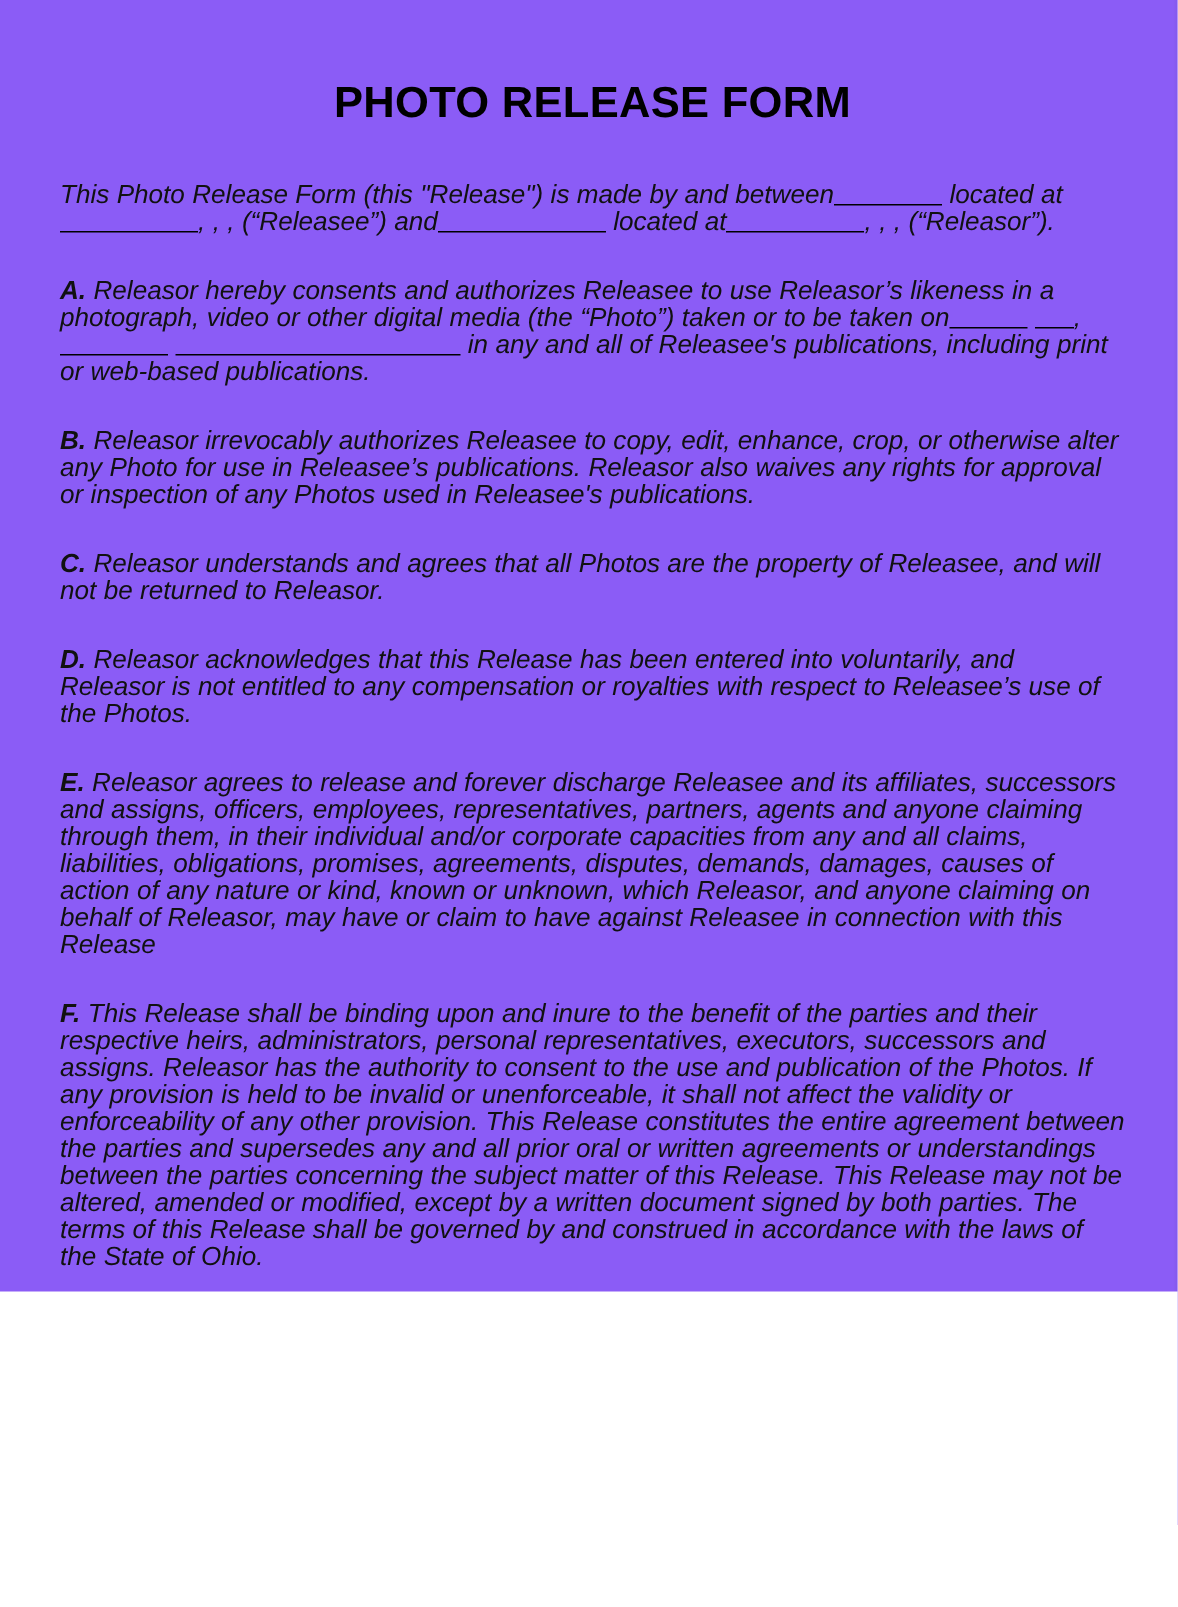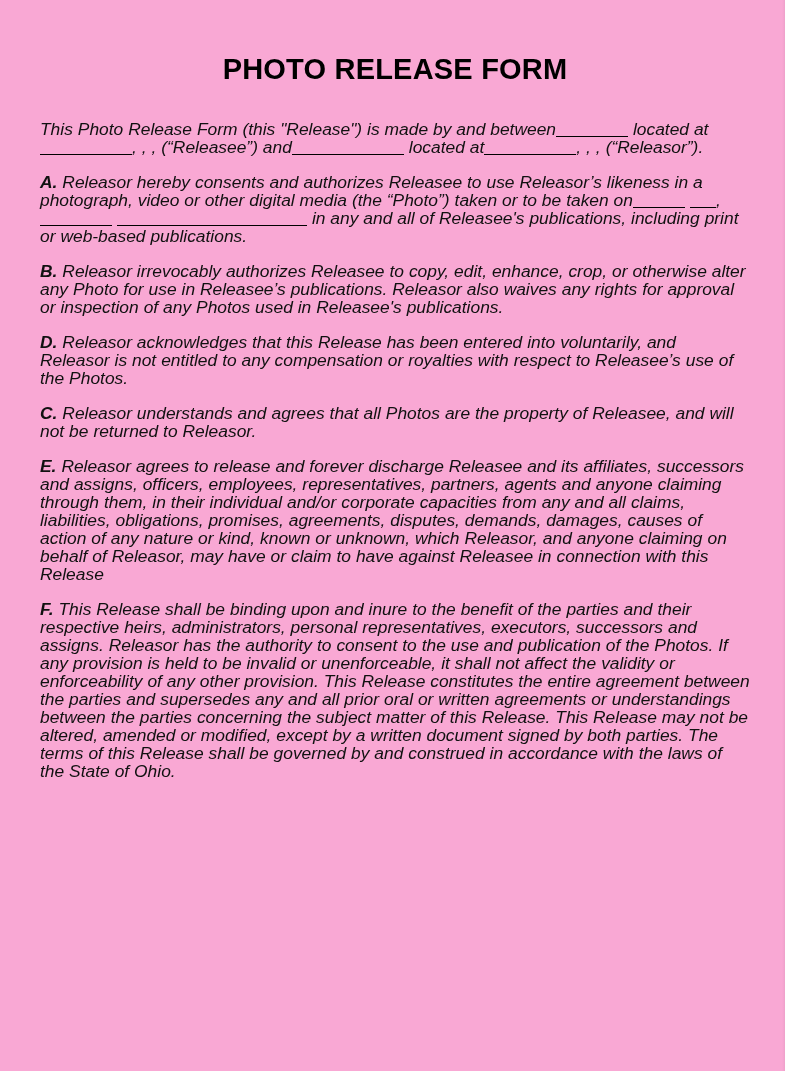--- a/index.html
+++ b/index.html
@@ -12,22 +12,22 @@
     width: 785px;
     height: 1071px;
     overflow: hidden;
     font-family: "Liberation Sans", sans-serif;
     color: #000000;
   }
 
   #page {
     position: relative;
     width: 785px;
-    height: 1071px;
-    background: #f9a8d4;
+    height: 861px;
+    background: #8b5cf6;
     box-sizing: border-box;
     overflow: hidden;
   }
 
   
   #page::after {
     content: "";
     position: absolute;
     top: 0;
     right: 0;
@@ -63,21 +63,21 @@
     text-align: left;
     word-spacing: 0.1px;
     font-style: italic;
   }
 
   .para.intro {
     margin-top: 34px;
   }
 
   .para.lettered {
-    margin-top: 17px;
+    margin-top: 28px;
   }
 
   .marker {
     font-weight: bold;
   }
 
   
   .blank {
     display: inline-block;
     border-bottom: 1.6px solid #000;
@@ -104,25 +104,25 @@
       <span>located at</span><span class="blank b-lg"></span><span>, , , (“Releasee”) and</span><span class="blank b-xl"></span>
       <span>located at</span><span class="blank b-lg"></span><span>, , , (“Releasor”).</span></p>
 
     <p class="para lettered"><span class="marker">A.</span>
       <span>Releasor hereby consents and authorizes Releasee to use Releasor’s likeness in a photograph, video or other digital media (the “Photo”) taken or to be taken on</span><span class="blank b-sm"></span> <span class="blank b-xs"></span><span>,</span><span class="blank b-md"></span> <span class="blank b-xxl"></span>
       <span>in any and all of Releasee's publications, including print or web-based publications.</span></p>
 
     <p class="para lettered"><span class="marker">B.</span>
       <span>Releasor irrevocably authorizes Releasee to copy, edit, enhance, crop, or otherwise alter any Photo for use in Releasee’s publications. Releasor also waives any rights for approval or inspection of any Photos used in Releasee's publications.</span></p>
 
+    <p class="para lettered"><span class="marker">C.</span>
+      <span>Releasor understands and agrees that all Photos are the property of Releasee, and will not be returned to Releasor.</span></p>
+
     <p class="para lettered"><span class="marker">D.</span>
       <span>Releasor acknowledges that this Release has been entered into voluntarily, and Releasor is not entitled to any compensation or royalties with respect to Releasee’s use of the Photos.</span></p>
-
-    <p class="para lettered"><span class="marker">C.</span>
-      <span>Releasor understands and agrees that all Photos are the property of Releasee, and will not be returned to Releasor.</span></p>
 
     <p class="para lettered"><span class="marker">E.</span>
       <span>Releasor agrees to release and forever discharge Releasee and its affiliates, successors and assigns, officers, employees, representatives, partners, agents and anyone claiming through them, in their individual and/or corporate capacities from any and all claims, liabilities, obligations, promises, agreements, disputes, demands, damages, causes of action of any nature or kind, known or unknown, which Releasor, and anyone claiming on behalf of Releasor, may have or claim to have against Releasee in connection with this Release</span></p>
 
     <p class="para lettered"><span class="marker">F.</span>
       <span>This Release shall be binding upon and inure to the benefit of the parties and their respective heirs, administrators, personal representatives, executors, successors and assigns. Releasor has the authority to consent to the use and publication of the Photos. If any provision is held to be invalid or unenforceable, it shall not affect the validity or enforceability of any other provision. This Release constitutes the entire agreement between the parties and supersedes any and all prior oral or written agreements or understandings between the parties concerning the subject matter of this Release. This Release may not be altered, amended or modified, except by a written document signed by both parties. The terms of this Release shall be governed by and construed in accordance with the laws of the State of Ohio.</span></p>
 
 
   </div>
 </div>

